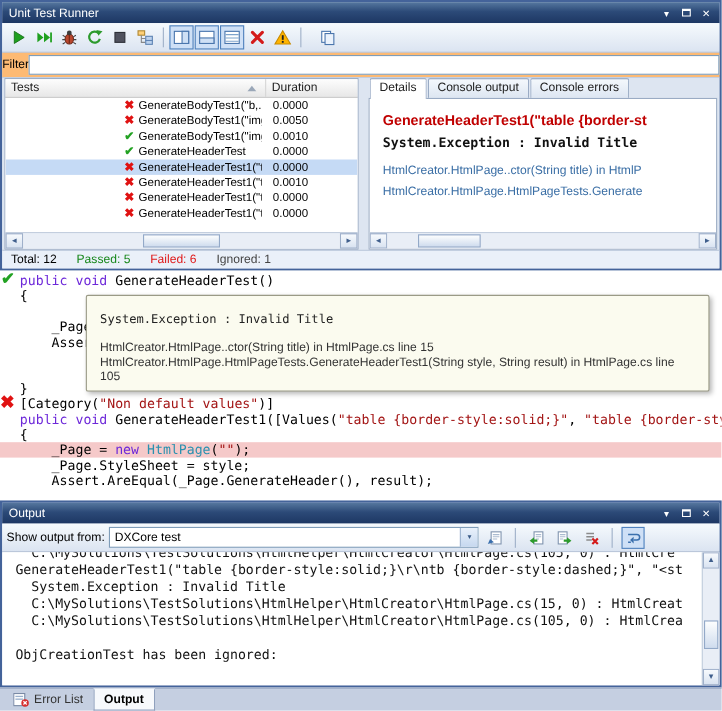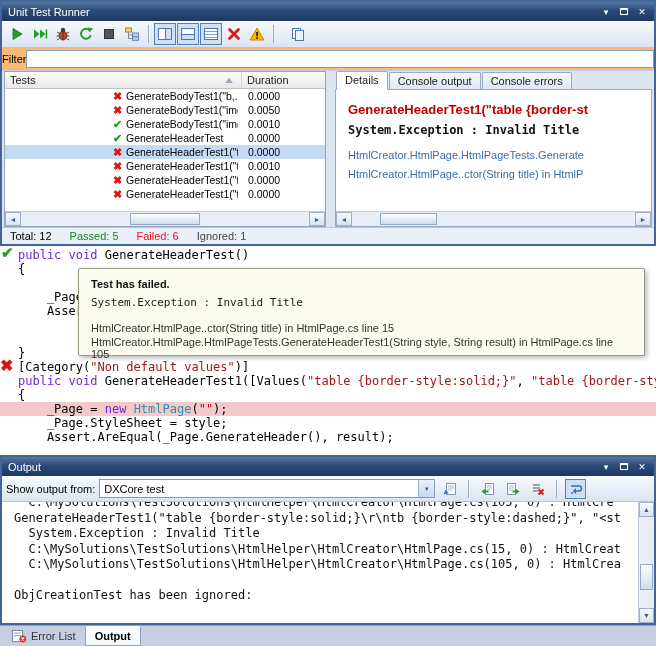--- a/index.html
+++ b/index.html
@@ -48,21 +48,21 @@
   .tdur { padding-left:6px; }
 
   .hscroll { height:15px; display:flex; background:#dce4f0; border-top:1px solid #c0cbdc; flex:none; }
   .sbtn { width:16px; background:linear-gradient(#f7fafd,#d9e3f1); border:1px solid #9fb0ca; color:#3f5e8c;
           font-size:7px; display:flex; align-items:center; justify-content:center; }
   .strack { flex:1; position:relative; background:#e9eef6; }
   .sthumb { position:absolute; top:1px; bottom:1px; background:linear-gradient(#fdfefe,#cfdcee); border:1px solid #93a9c8; }
 
   .vsplit { width:1px; }
   .details-panel { flex:1; display:flex; flex-direction:column; }
-  .dtabs { height:19px; display:flex; align-items:center; padding-left:1px; }
+  .dtabs { height:19px; display:flex; align-items:flex-start; padding-left:1px; }
   .dtab { height:18px; line-height:17px; padding:0 8px; font-size:11px; color:#222;
           background:linear-gradient(#f4f8fc,#dde6f2); border:1px solid #9aabc4; border-bottom:0;
           border-radius:2px 2px 0 0; margin-right:1px; }
   .dtab.active { background:#fff; height:19px; position:relative; z-index:2; }
   .dcontent { flex:1; background:#fff; border:1px solid #9aabc4; margin-top:-1px; position:relative;
               overflow:hidden; padding:12px 0 0 12px; }
   .d-heading { font-weight:bold; font-size:13px; color:#c00000; white-space:nowrap; margin-bottom:6px; }
   .d-exc { font-family:"DejaVu Sans Mono",monospace; font-weight:bold; font-size:12px; color:#111;
            white-space:nowrap; margin-bottom:12px; }
   .d-link { color:#3a6ea5; font-size:11px; white-space:nowrap; margin-bottom:7px; }
@@ -281,22 +281,22 @@
 
       <div class="details-panel">
         <div class="dtabs">
           <span class="dtab active">Details</span>
           <span class="dtab">Console output</span>
           <span class="dtab">Console errors</span>
         </div>
         <div class="dcontent">
           <div class="d-heading">GenerateHeaderTest1("table {border-st</div>
           <div class="d-exc">System.Exception : Invalid Title</div>
+          <div class="d-link">HtmlCreator.HtmlPage..ctor(String title) in HtmlP</div>
           <div class="d-link">HtmlCreator.HtmlPage.HtmlPageTests.Generate</div>
-          <div class="d-link">HtmlCreator.HtmlPage..ctor(String title) in HtmlP</div>
           <div class="hscroll dscroll">
             <span class="sbtn">◄</span>
             <span class="strack">
               <span class="sthumb" style="left:10%;width:20%;"></span>
             </span>
             <span class="sbtn">►</span>
           </div>
         </div>
       </div>
     </div>
@@ -322,21 +322,20 @@
         <div class="eline"></div>
         <div class="eline"><span>}</span></div>
         <div class="eline"><span>[Category(</span><span class="str">"Non default values"</span><span>)]</span></div>
         <div class="eline"><span class="kw">public</span><span> </span><span class="kw">void</span><span> GenerateHeaderTest1([Values(</span><span class="str">"table {border-style:solid;}"</span><span>, </span><span class="str">"table {border-style</span></div>
         <div class="eline"><span>{</span></div>
         <div class="eline hl"><span>    _Page = </span><span class="kw">new</span><span> </span><span class="typ">HtmlPage</span><span>(</span><span class="str">""</span><span>);</span></div>
         <div class="eline"><span>    _Page.StyleSheet = style;</span></div>
         <div class="eline"><span>    Assert.AreEqual(_Page.GenerateHeader(), result);</span></div>
       </div>
     <div class="tooltip">
-      <div class="tt-title">Test has failed.</div>
       <div class="tt-exc">System.Exception : Invalid Title</div>
       <div class="tt-stack1">HtmlCreator.HtmlPage..ctor(String title) in HtmlPage.cs line 15</div>
       <div class="tt-stack2">HtmlCreator.HtmlPage.HtmlPageTests.GenerateHeaderTest1(String style, String result) in HtmlPage.cs line 105</div>
     </div>
   </section>
 
   <section class="toolwin outwin">
     <div class="titlebar">
       <span class="title-text">Output</span>
       <span class="tb-ctl">▾</span>

